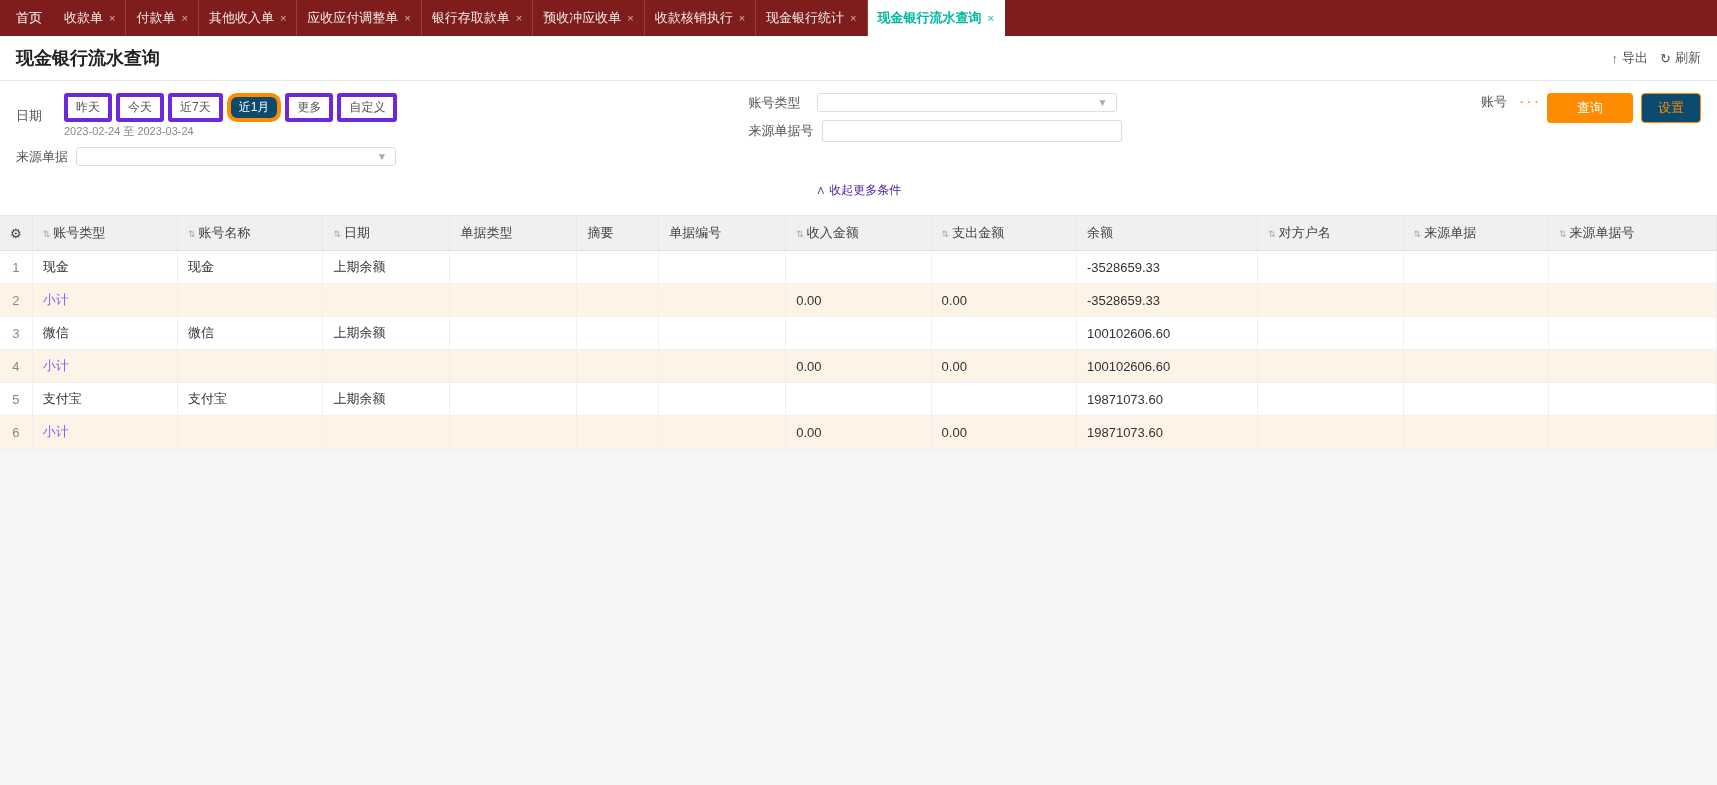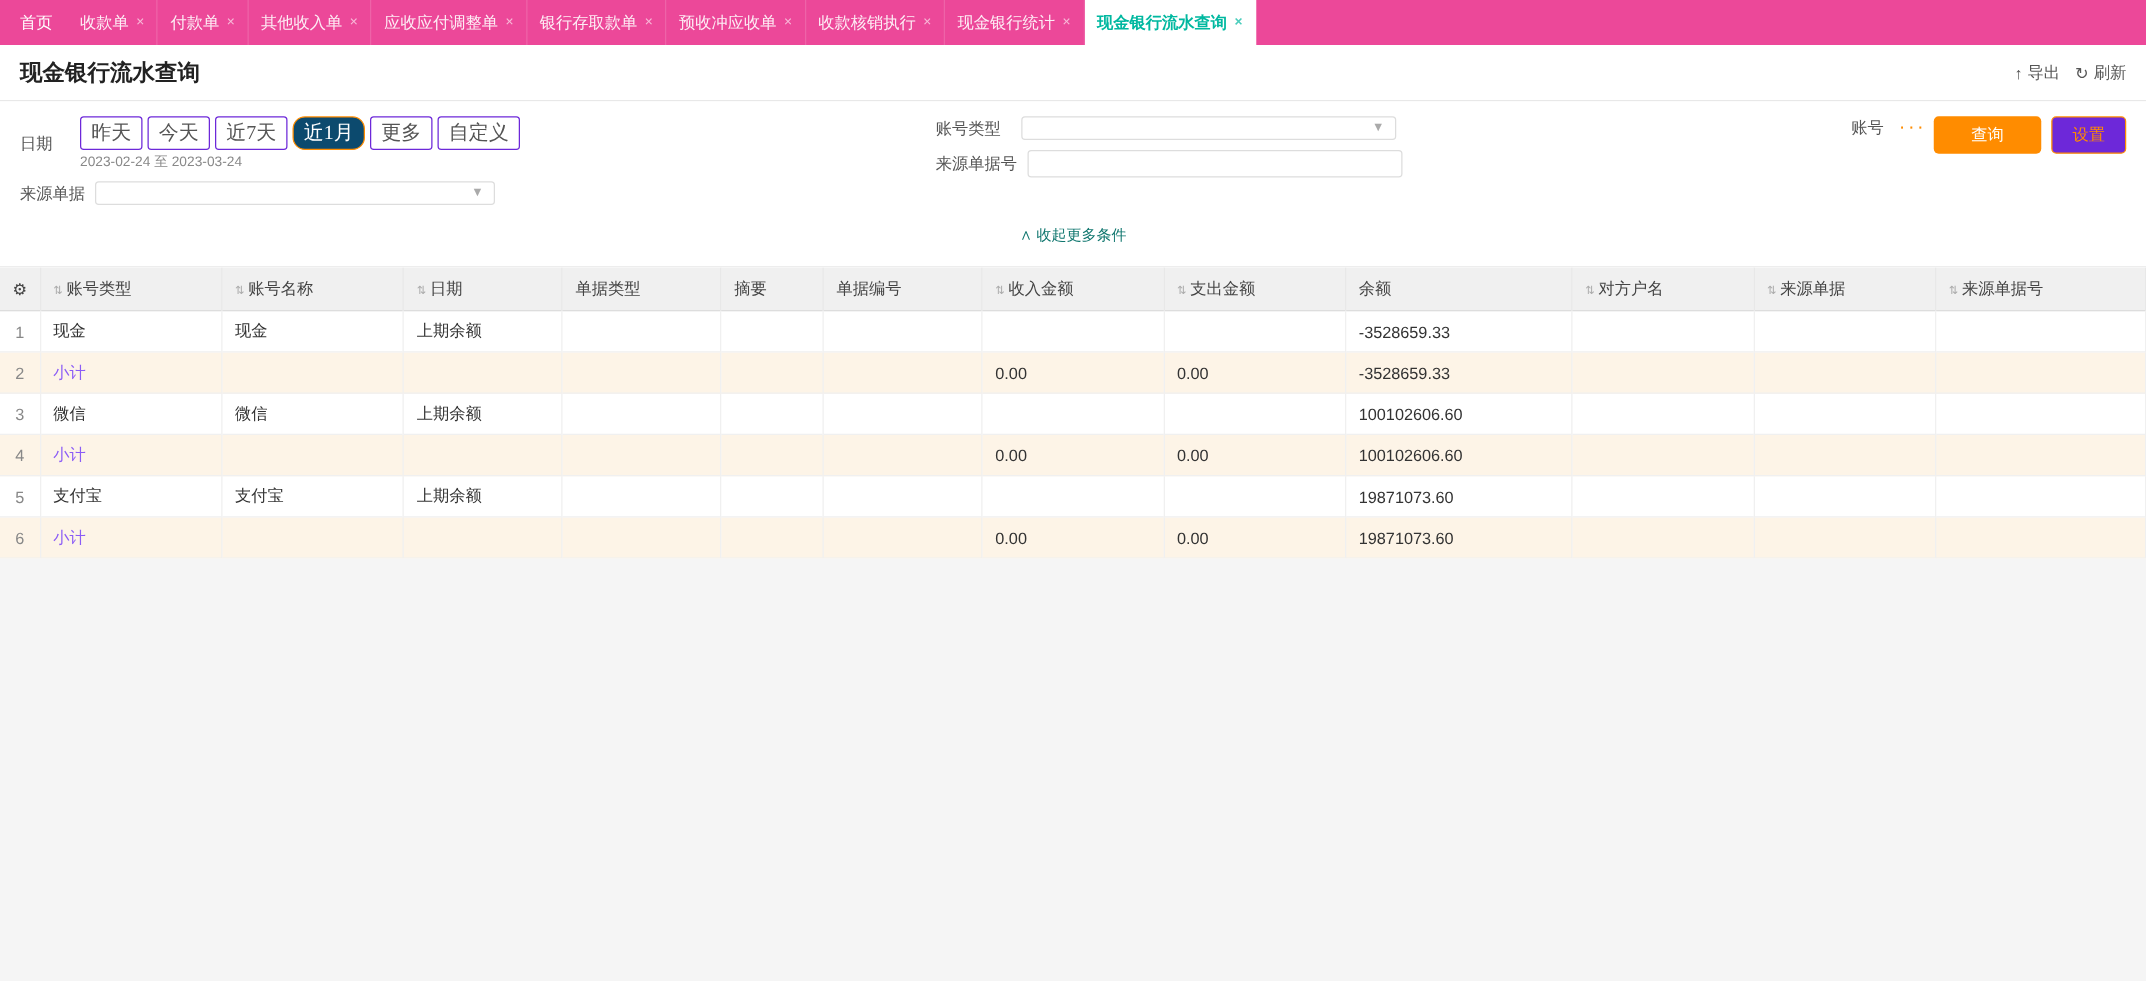--- a/index.html
+++ b/index.html
@@ -1,20 +1,20 @@
 <!DOCTYPE html>
 <html><head>
   <meta charset="utf-8">
   <style>
     * { box-sizing: border-box; margin: 0; padding: 0; }
     body { font-family: 'Microsoft YaHei', SimHei, sans-serif; font-size: 13px; background: #f5f5f5; color: #333; }
 
     
     .top-nav {
-      background: #ec4899;
+      background: #7f1d1d;
       display: flex;
       align-items: center;
       height: 36px;
       padding: 0 4px;
       overflow: hidden;
     }
     .nav-tab {
       display: flex;
       align-items: center;
       padding: 0 10px;
@@ -89,27 +89,26 @@
       margin-right: 8px;
       min-width: 40px;
     }
     .filter-date-options {
       display: flex;
       align-items: center;
       gap: 4px;
     }
     .date-btn {
       padding: 2px 8px;
-      border: 1px solid #6d28d9;
+      border: 4px solid #6d28d9;
       border-radius: 3px;
       background: #fff;
       cursor: pointer;
-      font-size: 16px;
+      font-size: 12px;
       color: #555;
-      font-family: Liberation Serif, serif;
     }
     .date-btn.active {
       background: #0c4a6e;
       color: #fff;
       border-color: #ff8c00;
       border-radius: 10px;
     }
     .date-range-text {
       font-size: 11px;
       color: #888;
@@ -146,37 +145,37 @@
     .dots-btn {
       color: #ff8c00;
       cursor: pointer;
       font-size: 16px;
       letter-spacing: 2px;
     }
     .collapse-bar {
       text-align: center;
       padding: 4px 0;
       cursor: pointer;
-      color: #0f766e;
+      color: #4c1d95;
       font-size: 12px;
       margin-top: 4px;
     }
 
     
     .action-btn-primary {
       background: #ff8c00;
       color: #fff;
       border: none;
       border-radius: 4px;
       padding: 6px 30px;
       cursor: pointer;
       font-size: 13px;
     }
     .action-btn-outline {
-      background: #6d28d9;
+      background: #0c4a6e;
       color: #ff8c00;
       border: 1px solid #ff8c00;
       border-radius: 4px;
       padding: 2px 16px;
       cursor: pointer;
       font-size: 13px;
     }
 
     
     .table-container {

